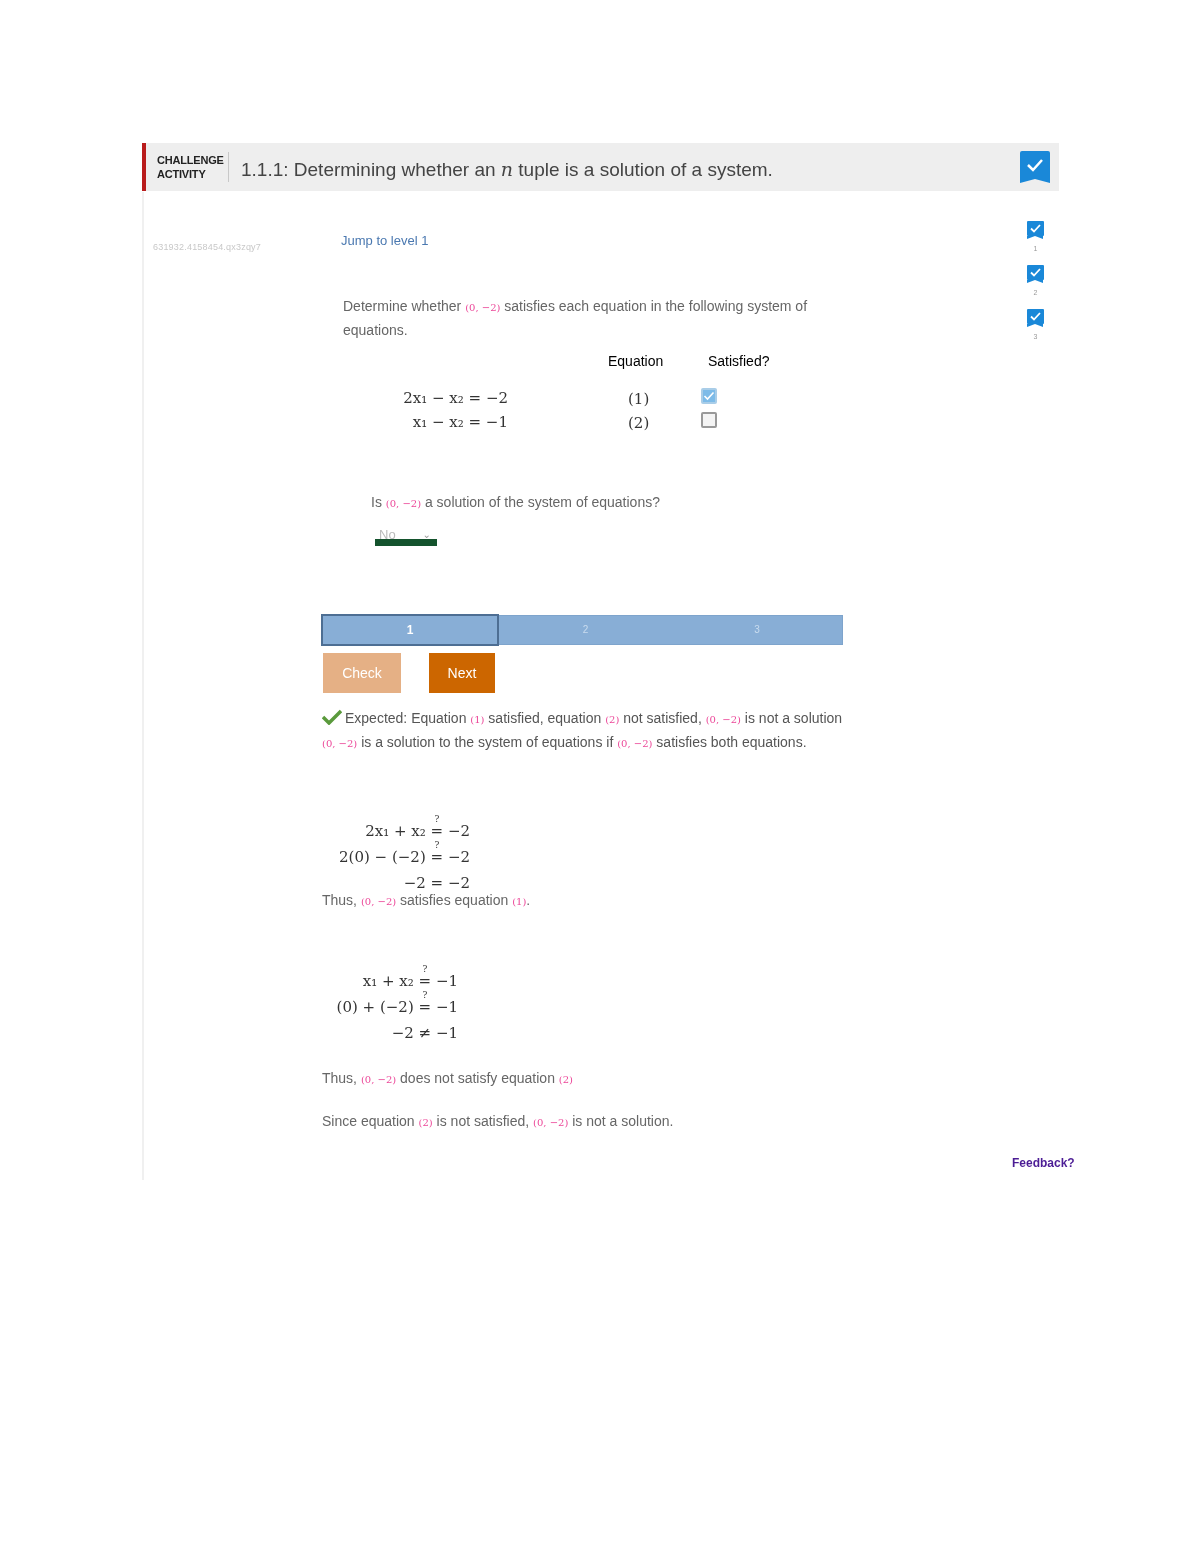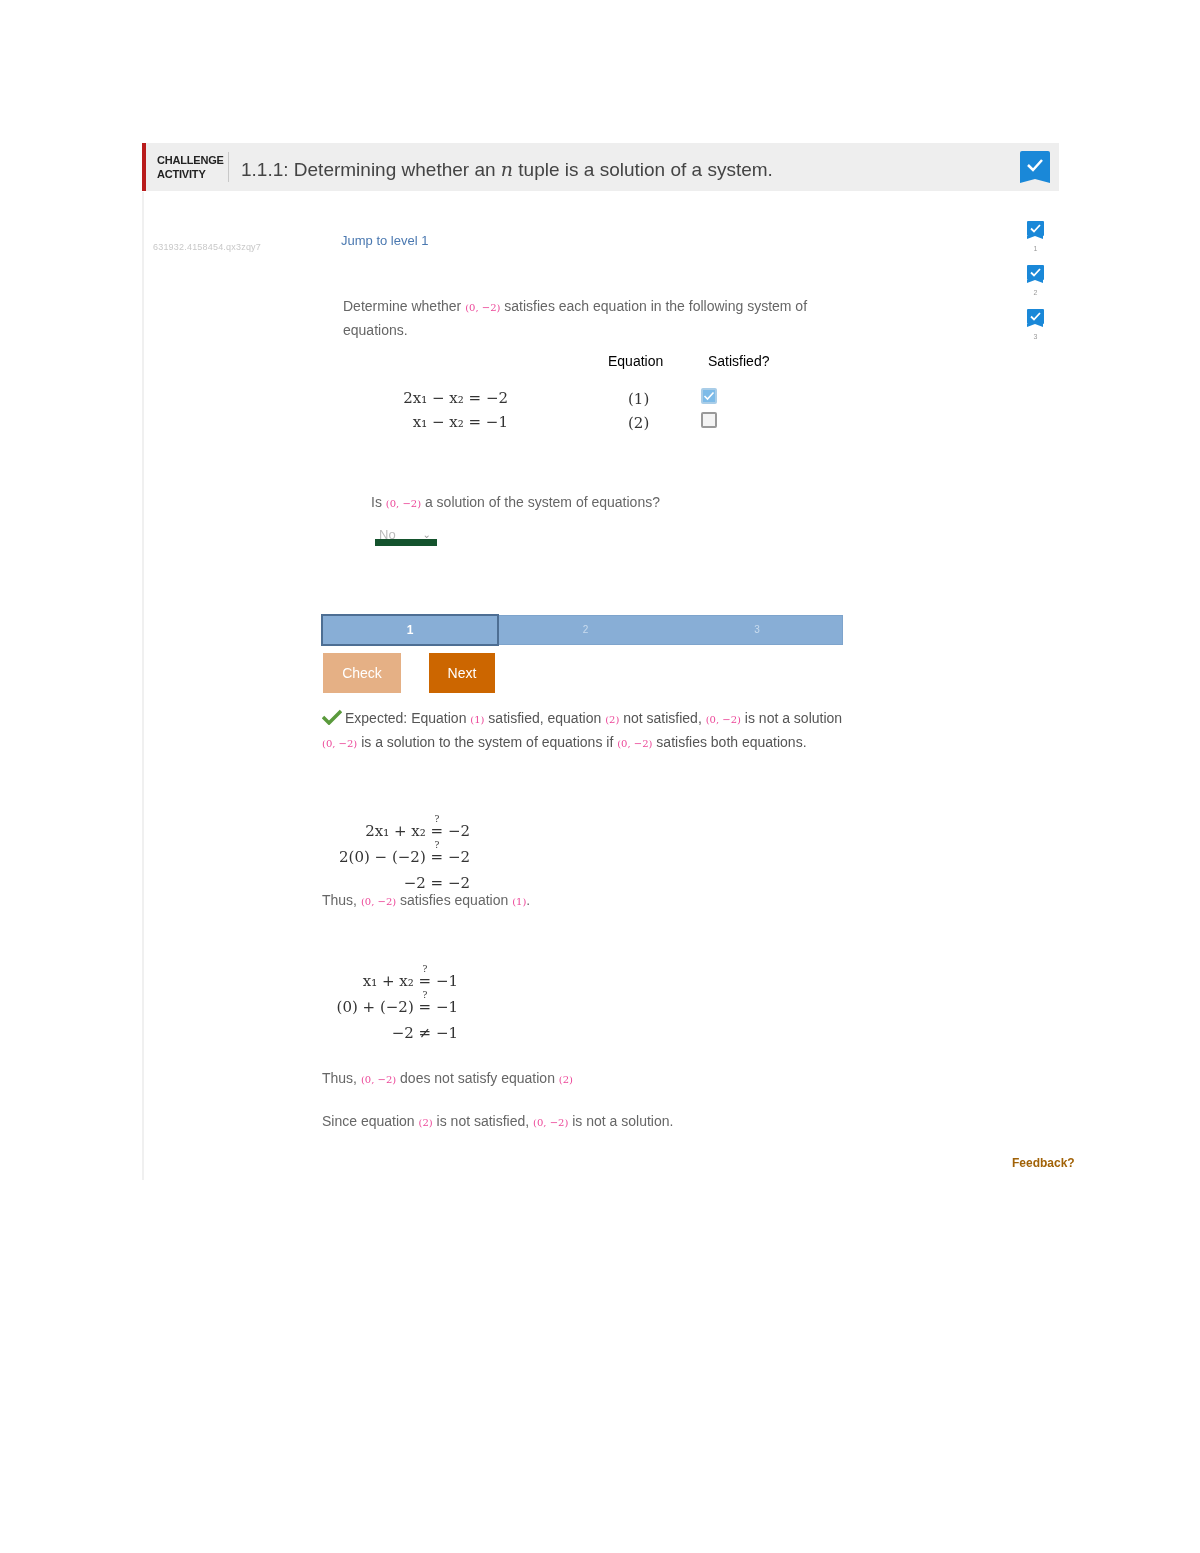--- a/index.html
+++ b/index.html
@@ -36,21 +36,21 @@
   .btn { position:absolute; top:653px; height:40px; color:#fff; font-size:14px; display:flex; align-items:center; justify-content:center; border:none; }
   .btn.check { left:323px; width:78px; background:#e5b085; }
   .btn.next { left:429px; width:66px; background:#cc6600; }
   .feedback-block { position:absolute; left:322px; top:707px; width:525px; font-size:14px; line-height:22px; color:#555; }
   .checkmark { display:inline-block; vertical-align:-2px; margin-right:3px; }
   .work { position:absolute; font-family:"DejaVu Serif", serif; font-size:15px; color:#333; text-align:right; }
   .work .row { height:26px; line-height:26px; white-space:nowrap; }
   .qeq { position:relative; display:inline-block; }
   .qeq .qm { position:absolute; left:50%; transform:translateX(-50%); top:-12px; font-size:9px; }
   .para { position:absolute; left:322px; font-size:14px; color:#666; }
-  .fb-link { position:absolute; left:984px; top:1156px; font-size:12px; font-weight:bold; color:#a16207; text-decoration:none;padding-left:28px; }
+  .fb-link { position:absolute; left:984px; top:1156px; font-size:12px; font-weight:bold; color:#4c1d95; text-decoration:none;padding-left:28px; }
 </style>
 </head>
 <body>
 
 <div class="card-left-rule"></div>
 
 <div class="header">
   <div class="kind">
     <div>CHALLENGE</div>
     <div>ACTIVITY</div>

